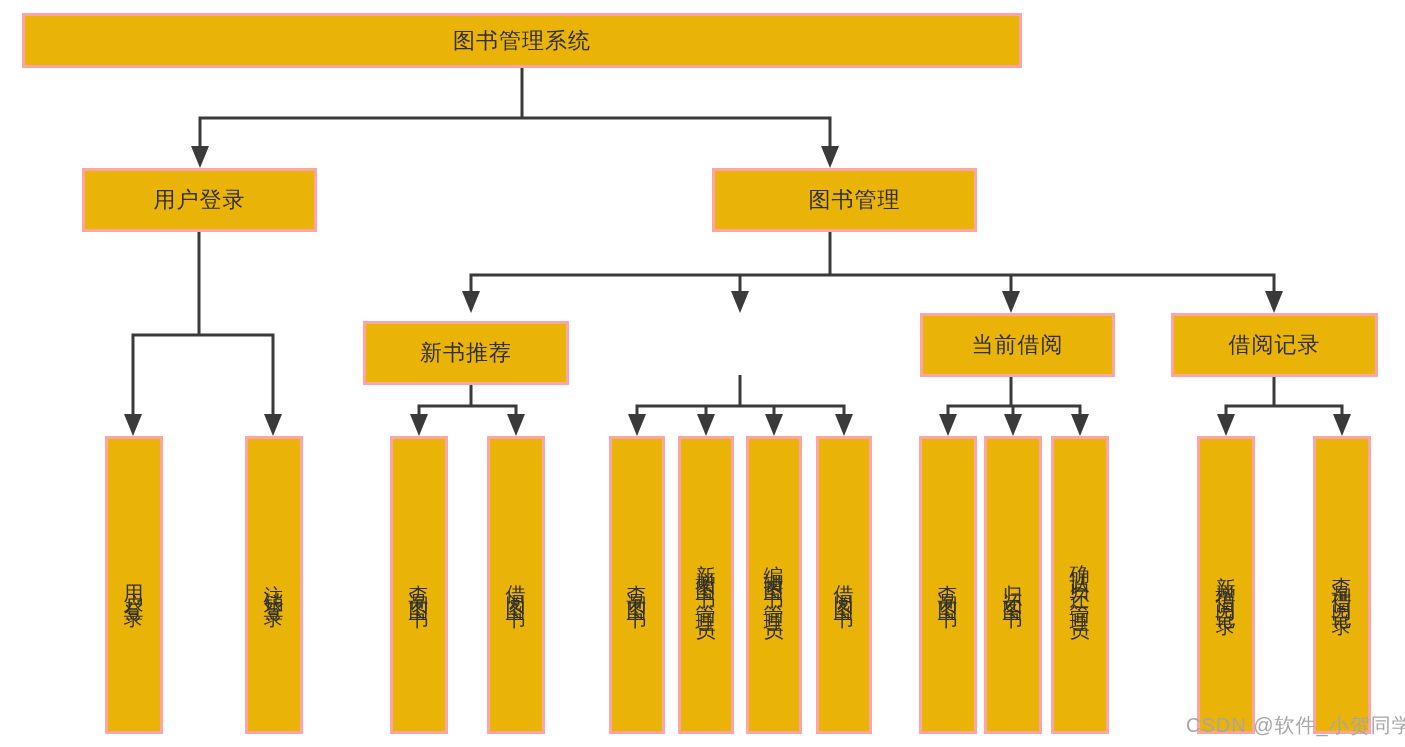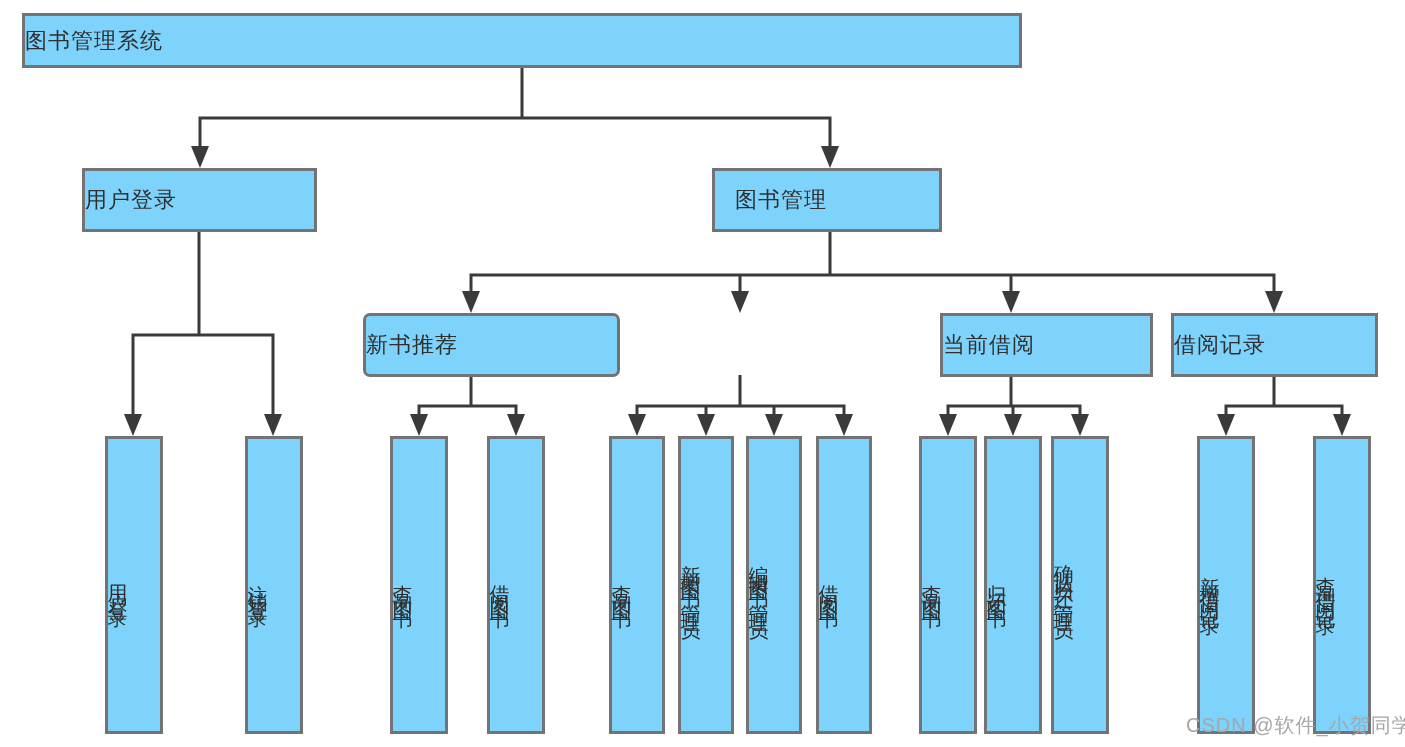--- a/index.html
+++ b/index.html
@@ -7,24 +7,24 @@
     position:relative;
     width:1405px;height:747px;
     background:#ffffff;
     font-family:"Liberation Sans","DejaVu Sans",sans-serif;
     overflow:hidden;
   }
   .wires{position:absolute;left:0;top:0;z-index:1;pointer-events:none;}
   .box{
     position:absolute;
     box-sizing:border-box;
-    background:#7dd3fc;
-    border:3px solid #737373;
+    background:#eab308;
+    border:3px solid #fca5a5;
     color:#2f2f2f;
-    display:flex;align-items:center;justify-content:flex-start;
+    display:flex;align-items:center;justify-content:center;
     z-index:2;
   }
   .hbox{font-size:22px;letter-spacing:1px;}
   .leaf span{
     writing-mode:vertical-rl;
     text-orientation:mixed;
     font-size:20px;
     letter-spacing:8px;
     line-height:1;
     white-space:nowrap;
@@ -34,24 +34,24 @@
     left:1186px;top:712px;
     z-index:3;
     font-size:20px;
     color:#a6a6a6;
     letter-spacing:1px;
     white-space:nowrap;
   }
   
   .n-root   {left:22px;  top:13px;  width:1000px;height:55px;}
   .n-user   {left:82px;  top:168px; width:235px; height:64px;}
-  .n-book   {left:712px; top:168px; width:230px; height:64px;padding-left:20px;}
-  .n-new    {left:363px; top:313px; width:257px; height:64px;border-radius:7px;}
+  .n-book   {left:712px; top:168px; width:265px; height:64px;padding-left:20px;}
+  .n-new    {left:363px; top:321px; width:206px; height:64px;}
   .n-borrow {left:632px; top:313px; width:215px; height:64px;}
-  .n-current{left:940px; top:313px; width:213px; height:64px;}
+  .n-current{left:920px; top:313px; width:195px; height:64px;}
   .n-record {left:1171px;top:313px; width:207px; height:64px;}
   .leaf{top:436px;height:298px;width:58px;}
   .lf-1a{left:105px;} .lf-1b{left:245px;}
   .lf-2a{left:390px;} .lf-2b{left:487px;}
   .lf-3a{left:609px;width:56px;} .lf-3b{left:678px;width:56px;}
   .lf-3c{left:746px;width:56px;} .lf-3d{left:816px;width:56px;}
   .lf-4a{left:919px;} .lf-4b{left:984px;} .lf-4c{left:1051px;}
   .lf-5a{left:1197px;} .lf-5b{left:1313px;}
 </style>
 </head>

